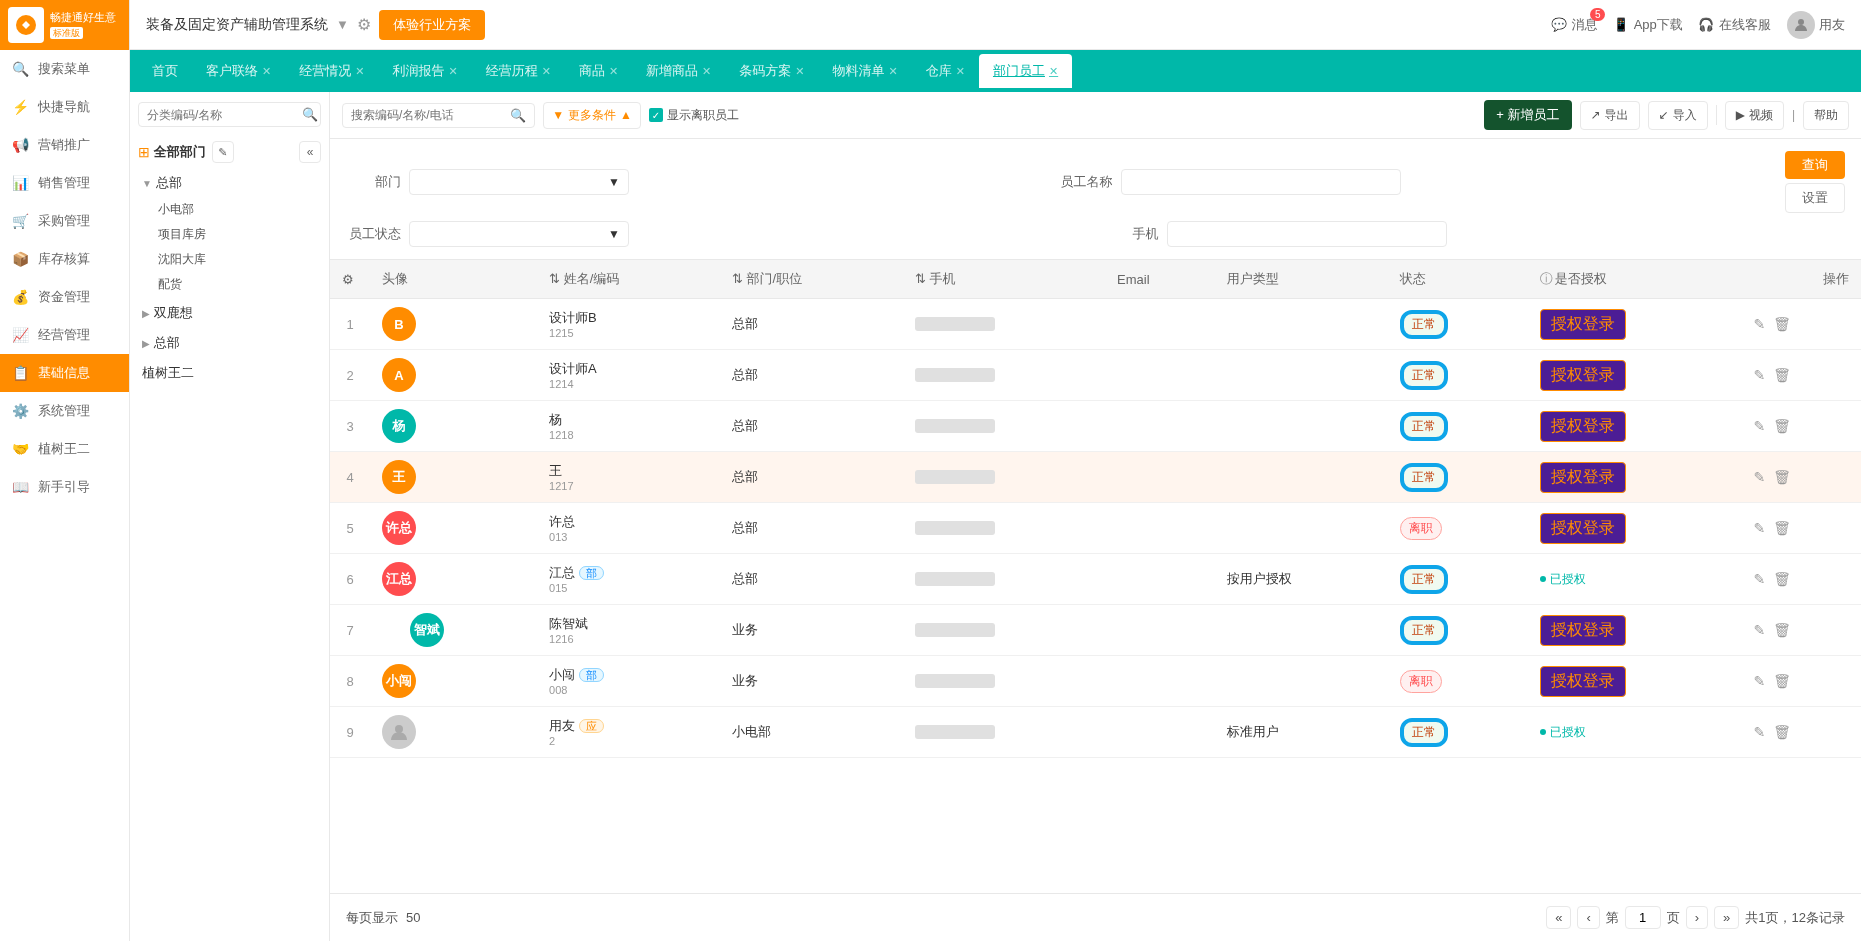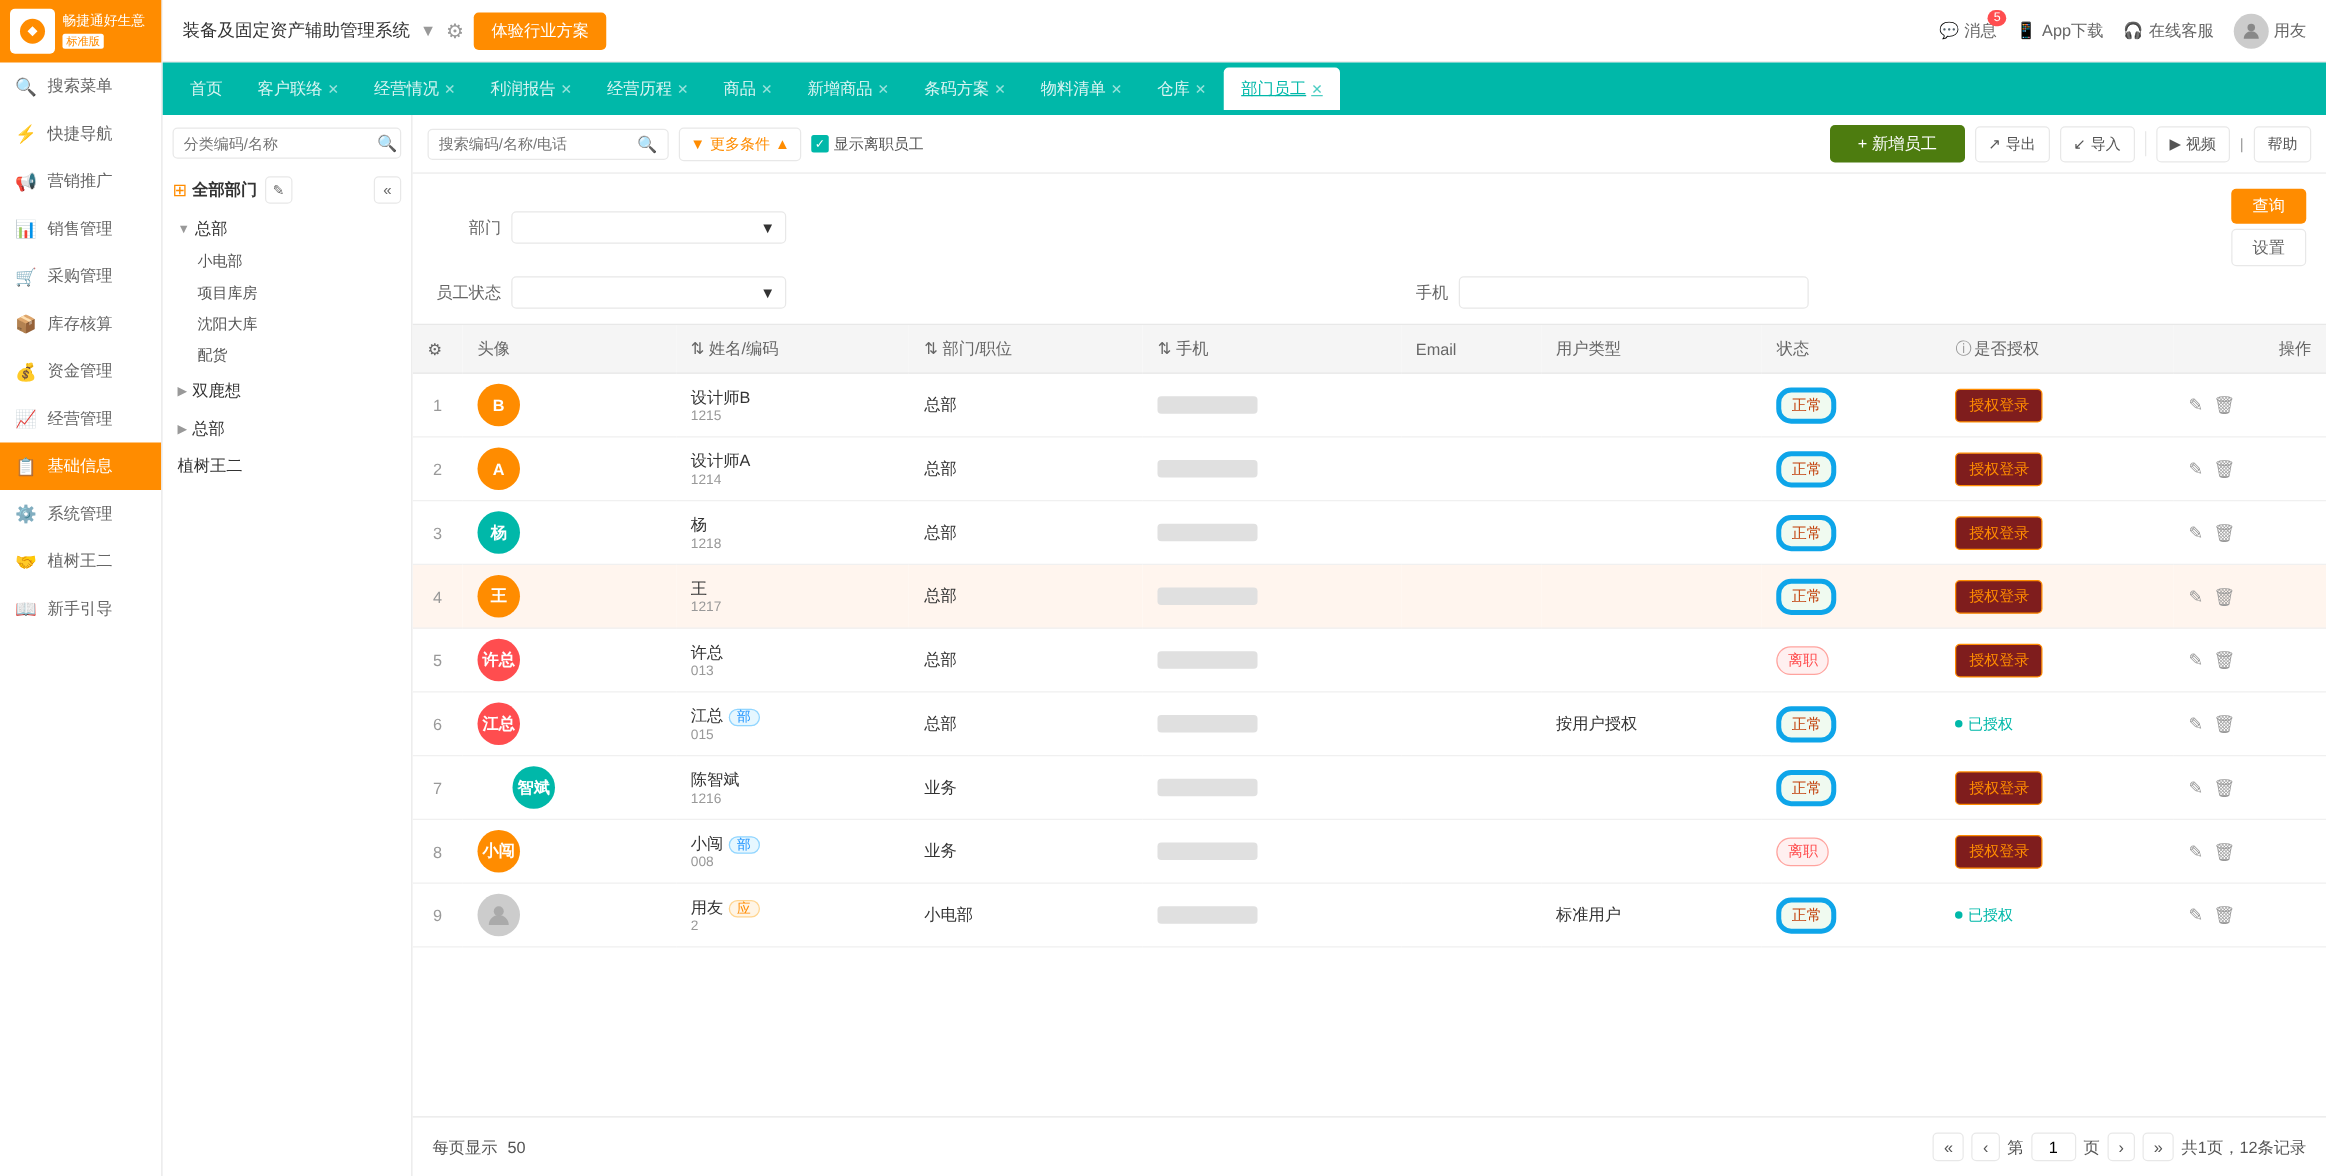--- a/index.html
+++ b/index.html
@@ -58,21 +58,21 @@
     .right-panel { flex: 1; display: flex; flex-direction: column; overflow: hidden; }
 
     
     .toolbar { background: #fff; padding: 8px 12px; display: flex; align-items: center; gap: 8px; border-bottom: 1px solid #e8e8e8; flex-wrap: wrap; }
     .search-input-wrap { display: flex; align-items: flex-start; border: 1px solid #e8e8e8; border-radius: 4px; padding: 4px 8px; gap: 4px; min-width: 180px; }
     .search-input-wrap input { border: none; outline: none; font-size: 12px; flex: 1; }
     .filter-btn { display: flex; align-items: center; gap: 4px; color: #ff8c00; font-size: 12px; cursor: pointer; border: 1px solid #e8e8e8; border-radius: 4px; padding: 4px 8px; }
     .show-resigned { display: flex; align-items: center; gap: 4px; font-size: 12px; color: #555; cursor: pointer; }
     .checkbox-icon { width: 14px; height: 14px; background: #00b8a9; border-radius: 2px; display: flex; align-items: center; justify-content: center; color: #fff; font-size: 10px; }
     .toolbar-right { margin-left: auto; display: flex; align-items: center; gap: 8px; }
-    .add-btn { background: #4d7c0f; color: #fff; border: none; border-radius: 4px; padding: 6px 22px; cursor: pointer; font-size: 13px; display: flex; align-items: center; gap: 4px; }
+    .add-btn { background: #14532d; color: #fff; border: none; border-radius: 4px; padding: 6px 12px; cursor: pointer; font-size: 13px; display: flex; align-items: center; gap: 4px; }
     .action-btn { display: flex; align-items: center; gap: 4px; color: #555; font-size: 12px; cursor: pointer; border: 1px solid #e8e8e8; border-radius: 4px; padding: 5px 10px; background: #fff; }
     .divider-v { width: 1px; height: 20px; background: #e8e8e8; }
 
     
     .filter-panel { background: #fff; padding: 12px 16px; border-bottom: 1px solid #e8e8e8; }
     .filter-row { display: flex; align-items: center; gap: 16px; margin-bottom: 8px; }
     .filter-row:last-child { margin-bottom: 0; }
     .filter-field { display: flex; align-items: center; gap: 8px; flex: 1; }
     .filter-label { color: #666; font-size: 13px; white-space: nowrap; min-width: 55px; text-align: right; }
     .filter-select { flex: 1; border: 1px solid #e8e8e8; border-radius: 4px; padding: 5px 8px; font-size: 12px; display: flex; align-items: center; justify-content: space-between; cursor: pointer; max-width: 220px; }
@@ -89,21 +89,21 @@
     td { padding: 8px 12px; border-bottom: 1px solid #f0f0f0; vertical-align: middle; }
     tr.highlighted { background: #fff5ee; }
     .avatar-circle { width: 34px; height: 34px; border-radius: 50%; display: flex; align-items: center; justify-content: center; color: #fff; font-size: 13px; font-weight: bold; }
     .avatar-gray { width: 34px; height: 34px; border-radius: 50%; background: #ccc; display: flex; align-items: center; justify-content: center; }
     .name-cell { display: flex; flex-direction: column; }
     .name-text { font-size: 13px; color: #333; }
     .code-text { font-size: 11px; color: #999; }
     .status-badge { display: inline-block; padding: 2px 8px; border-radius: 12px; font-size: 12px; }
     .status-normal { background: #f0faf0; color: #c2410c; border: 4px solid #0ea5e9; }
     .status-resigned { background: #fff0f0; color: #ff4d4f; border: 1px solid #ffa39e; }
-    .auth-btn { border: 1px solid #ff8c00; color: #ff8c00; background: #7f1d1d; border-radius: 4px; padding: 4px 10px; font-size: 12px; cursor: pointer; white-space: nowrap; text-align: center; }
+    .auth-btn { border: 1px solid #ff8c00; color: #ff8c00; background: #4c1d95; border-radius: 4px; padding: 4px 10px; font-size: 16px; cursor: pointer; white-space: nowrap; text-align: center; }
     .auth-granted { color: #00b8a9; font-size: 12px; display: flex; align-items: center; gap: 4px; }
     .dot-green { width: 6px; height: 6px; background: #00b8a9; border-radius: 50%; display: inline-block; }
     .op-btns { display: flex; gap: 8px; color: #999; }
     .op-btn { cursor: pointer; font-size: 14px; }
     .tag-blue { background: #e6f7ff; color: #1890ff; border: 1px solid #91d5ff; border-radius: 10px; padding: 0 6px; font-size: 11px; margin-left: 4px; }
     .tag-orange { background: #fff5e6; color: #ff8c00; border: 1px solid #ffd591; border-radius: 10px; padding: 0 6px; font-size: 11px; margin-left: 4px; }
     .blurred { background: #e0e0e0; border-radius: 3px; color: transparent; user-select: none; display: inline-block; min-width: 80px; height: 14px; }
 
     
     .pagination { height: 48px; background: #fff; border-top: 1px solid #e8e8e8; display: flex; align-items: center; padding: 0 16px; gap: 8px; font-size: 13px; color: #555; }
@@ -343,20 +343,24 @@
       </div>
 
       <div class="filter-panel">
         <div class="filter-row">
           <div class="filter-field">
             <span class="filter-label">部门</span>
             <div class="filter-select" style="min-width:200px;">
               <span></span>
               <span>▼</span>
             </div>
+          </div>
+          <div class="filter-field">
+            <span class="filter-label">员工名称</span>
+            <input class="filter-input" type="text" style="min-width: 220px;">
           </div>
           <div class="filter-actions">
             <button class="query-btn">查询</button>
             <button class="reset-btn">设置</button>
           </div>
         </div>
         <div class="filter-row">
           <div class="filter-field">
             <span class="filter-label">员工状态</span>
             <div class="filter-select" style="min-width:200px;">

